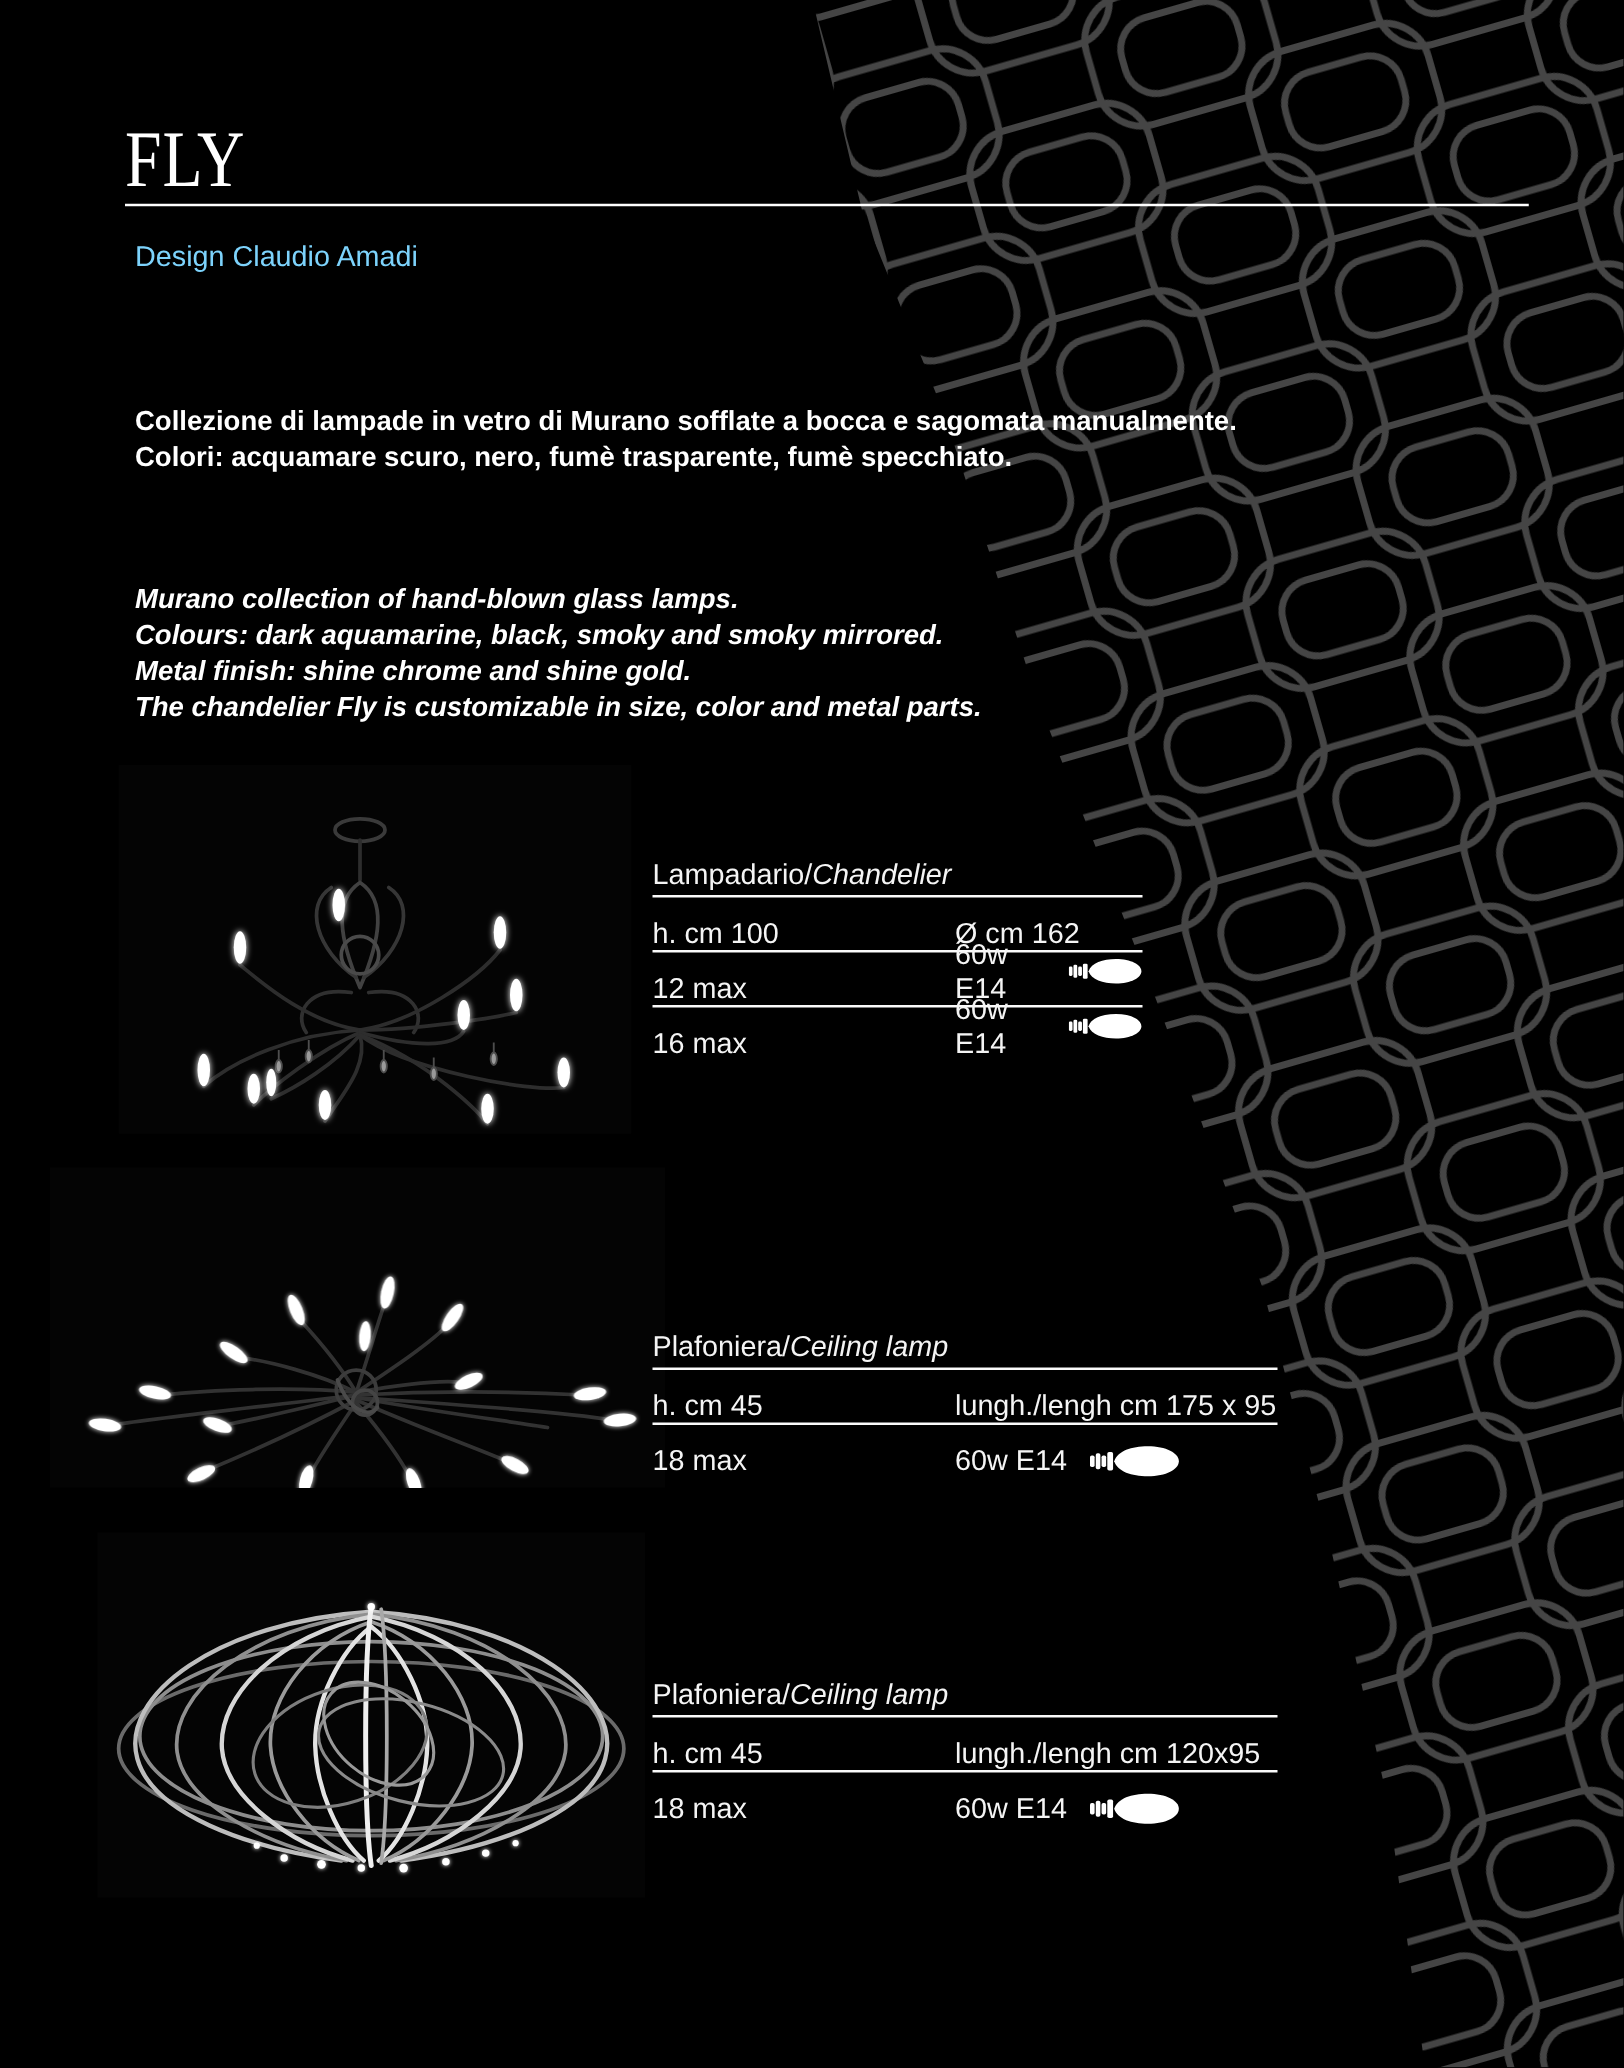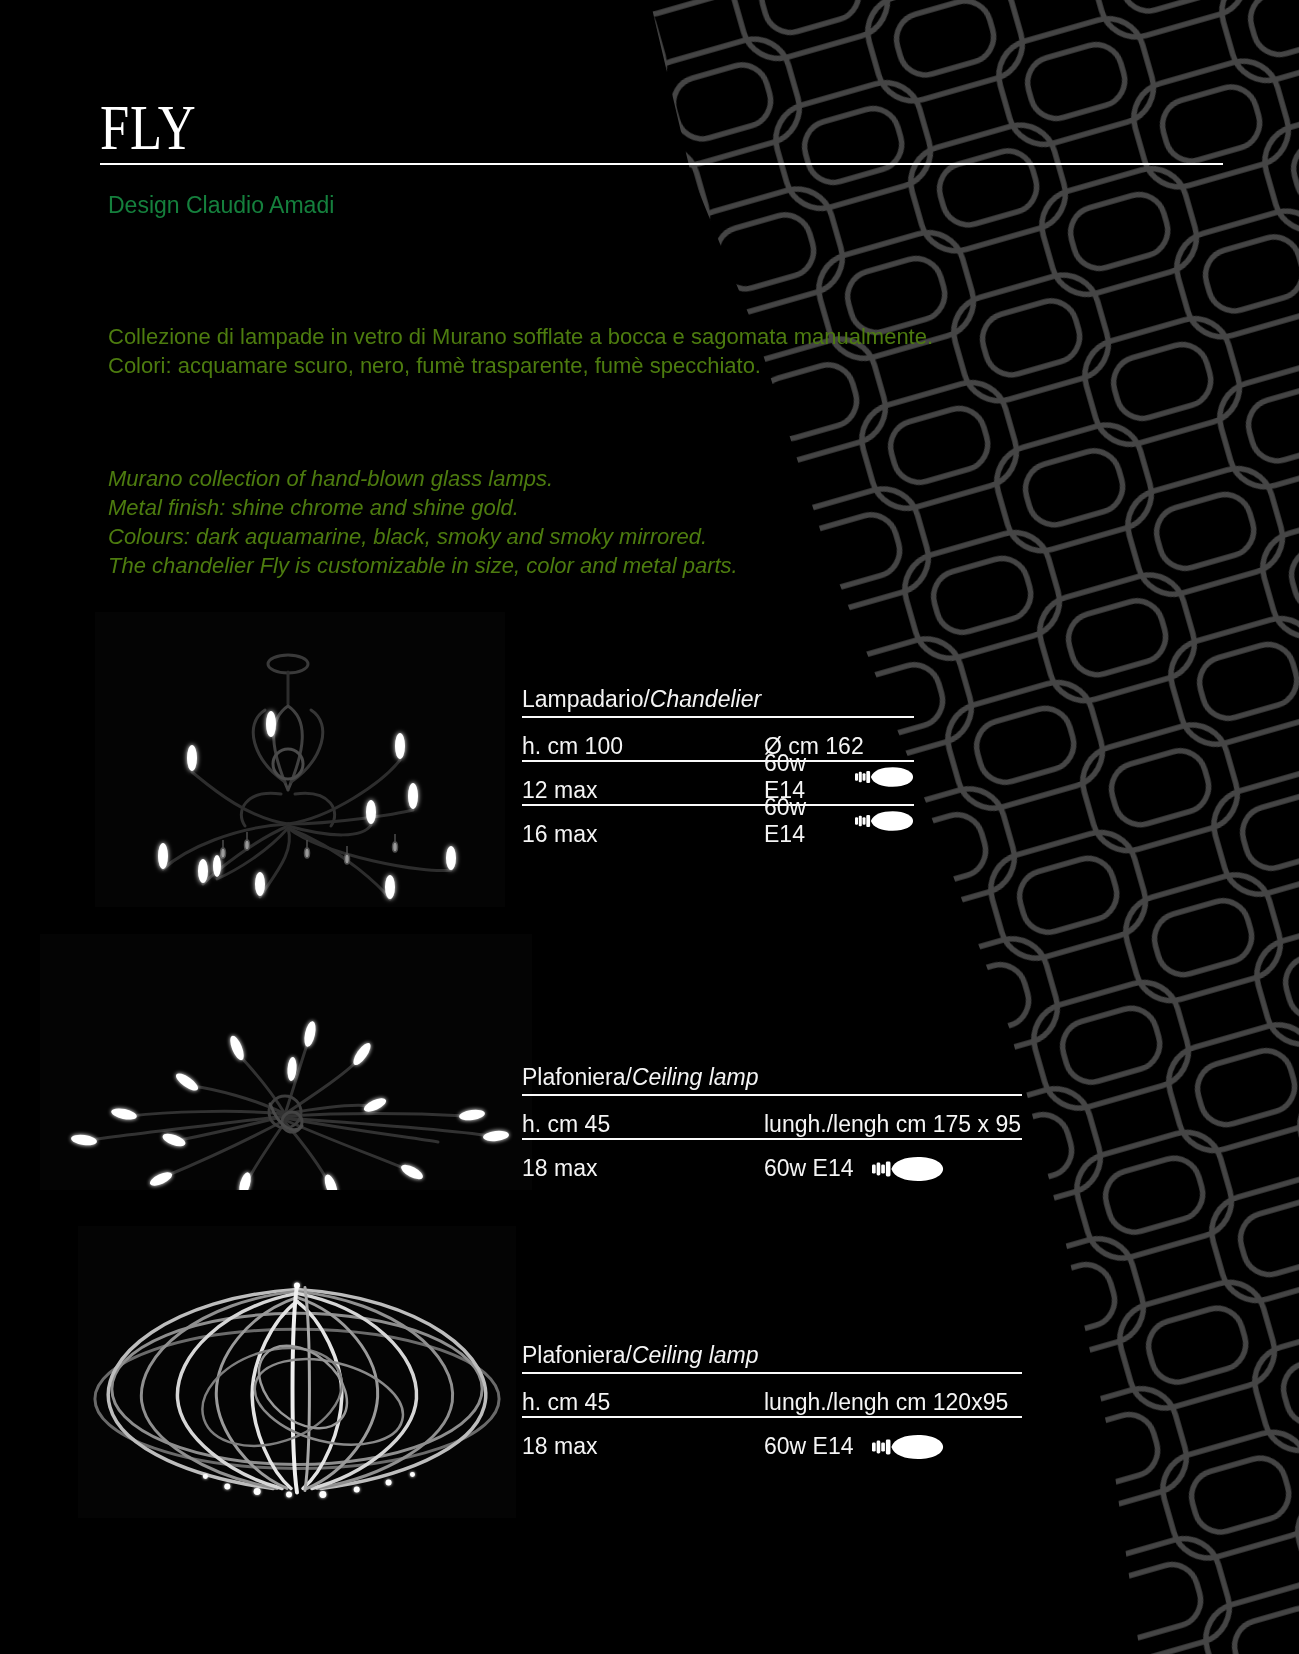--- a/index.html
+++ b/index.html
@@ -20,24 +20,24 @@
     font-size:64px; font-weight:400; color:#ffffff;
     letter-spacing:1px; transform:scaleX(.82); transform-origin:left top;
     line-height:1;
   }
   .title-rule {
     position:absolute; left:100px; top:163px; width:1123px; height:2px;
     background:#ffffff;
   }
   .designer {
     position:absolute; left:108px; top:192px;
-    font-size:23px; font-weight:300; color:#15803d;
+    font-size:23px; font-weight:300; color:#7dd3fc;
   }
-  .para { position:absolute; left:108px; font-size:22px; font-weight:400;
-          line-height:29px; color:#4d7c0f; }
+  .para { position:absolute; left:108px; font-size:22px; font-weight:700;
+          line-height:29px; color:#ffffff; }
   .para-it { top:322px; }
   .para-en { top:464px; font-style:italic; }
 
   .photo { position:absolute; background:#040404; }
   .photo svg { display:block; }
 
   .spec { position:absolute; }
   .spec-title { font-size:23px; height:30px; line-height:26px; color:#f4f4f4; }
   .spec-title .it-part { font-style:normal; }
   .spec-title .en-part { font-style:italic; }
@@ -78,22 +78,22 @@
     <div class="title-rule"></div>
     <div class="designer">Design Claudio Amadi</div>
 
     <div class="para para-it">
       <div>Collezione di lampade in vetro di Murano sofflate a bocca e sagomata manualmente.</div>
       <div>Colori: acquamare scuro, nero, fumè trasparente, fumè specchiato.</div>
     </div>
 
     <div class="para para-en">
       <div>Murano collection of hand-blown glass lamps.</div>
+      <div>Colours: dark aquamarine, black, smoky and smoky mirrored.</div>
       <div>Metal finish: shine chrome and shine gold.</div>
-      <div>Colours: dark aquamarine, black, smoky and smoky mirrored.</div>
       <div>The chandelier Fly is customizable in size, color and metal parts.</div>
     </div>
 
     <div class="photo" style="left:95px; top:612px; width:410px; height:295px;">
       <svg width="410" height="295" viewBox="0 0 410 295">
         <defs>
           <filter id="glowA" x="-120%" y="-120%" width="340%" height="340%">
             <feGaussianBlur stdDeviation="2.4" result="b"></feGaussianBlur>
             <feMerge>
                 <feMergeNode in="b"></feMergeNode>

